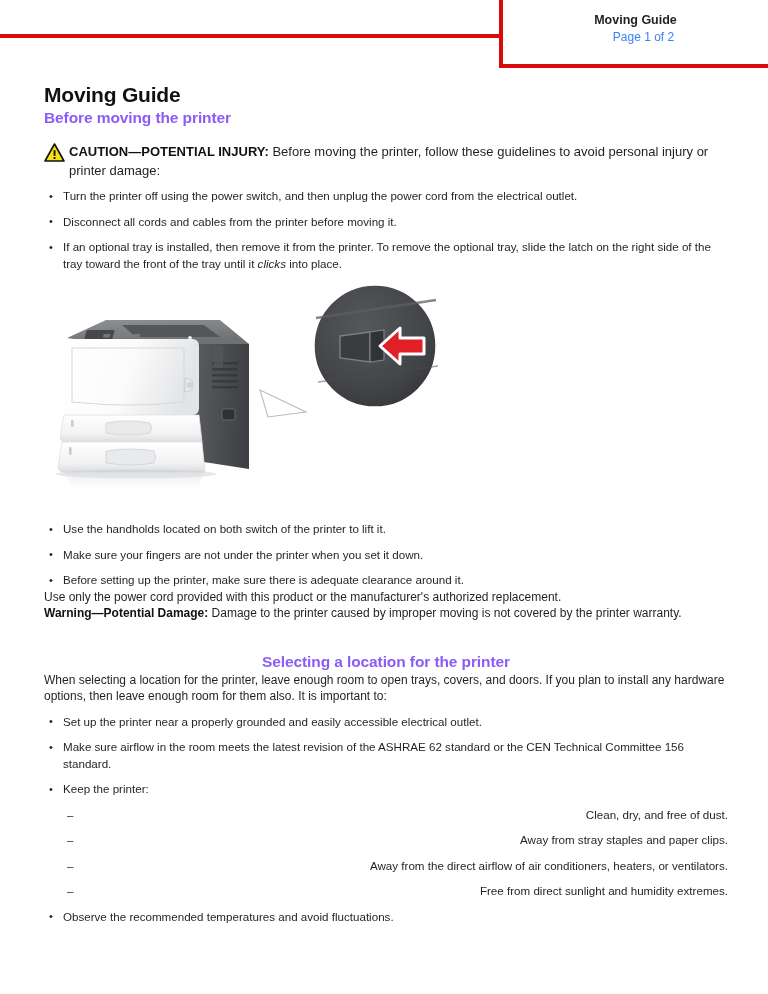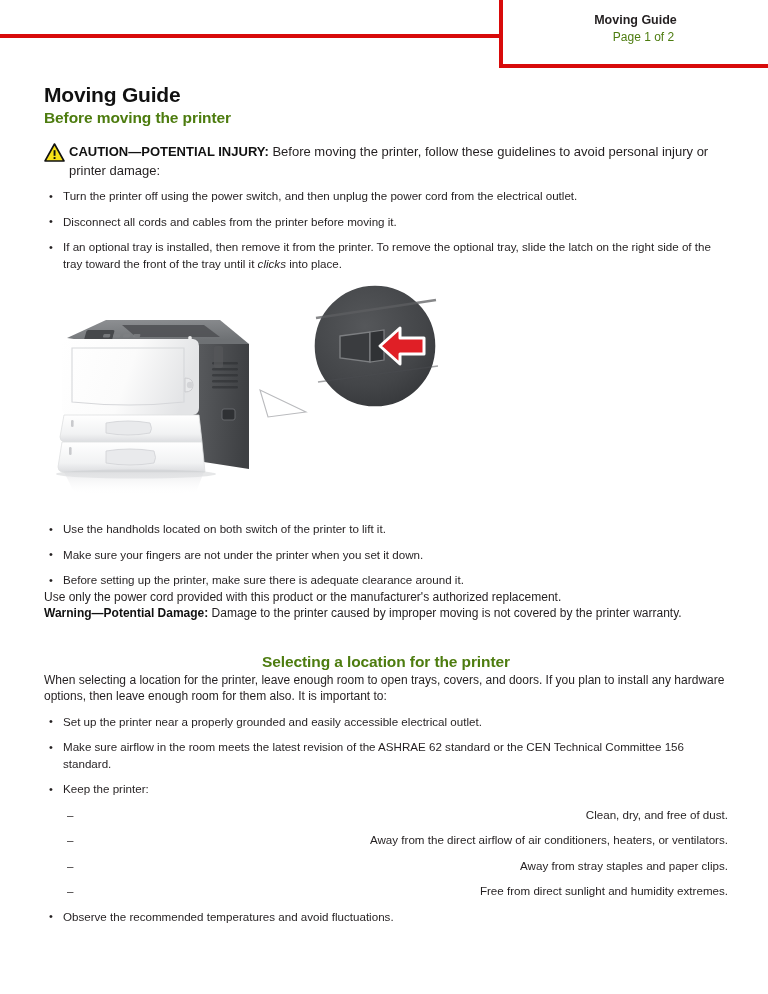--- a/index.html
+++ b/index.html
@@ -48,21 +48,21 @@
     padding-top: 12px;
   }
   .header-title {
     font-size: 12.5px;
     font-weight: bold;
     color: #231f20;
     line-height: 17px;
   }
   .header-page {
     font-size: 12px;
-    color: #4d7c0f;
+    color: #3b82f6;
     line-height: 17px;
     padding-left: 16px;
   }
 
   
   .content {
     position: absolute;
     left: 44px;
     top: 82px;
     width: 684px;
@@ -72,21 +72,21 @@
     font-weight: bold;
     color: #111111;
     margin: 0;
     padding: 0;
     letter-spacing: -0.2px;
     line-height: 26px;
   }
   h2.section-title {
     font-size: 15.5px;
     font-weight: bold;
-    color: #4d7c0f;
+    color: #8b5cf6;
     margin: 0;
     padding: 0;
     letter-spacing: -0.1px;
     line-height: 20px;
   }
   .sec1-title { margin-top: 37px; }
   .sec2-title { margin-top: 0; text-align: center; }
 
   p.body-text {
     font-size: 12px;
@@ -334,21 +334,21 @@
 
   <p class="body-text plain-para">When selecting a location for the printer, leave enough room to open trays, covers, and doors. If you plan to install any hardware options, then leave enough room for them also. It is important to:</p>
 
   <ul class="bullets list-first">
     <li>Set up the printer near a properly grounded and easily accessible electrical outlet.</li>
     <li>Make sure airflow in the room meets the latest revision of the ASHRAE 62 standard or the CEN Technical Committee 156 standard.</li>
     <li>
       <span>Keep the printer:</span>
       <ul class="dashes sub-list">
         <li>Clean, dry, and free of dust.</li>
+        <li>Away from stray staples and paper clips.</li>
         <li>Away from the direct airflow of air conditioners, heaters, or ventilators.</li>
-        <li>Away from stray staples and paper clips.</li>
         <li>Free from direct sunlight and humidity extremes.</li>
       </ul>
     </li>
     <li>Observe the recommended temperatures and avoid fluctuations.</li>
   </ul>
 
 </div>
 
 </body></html>

